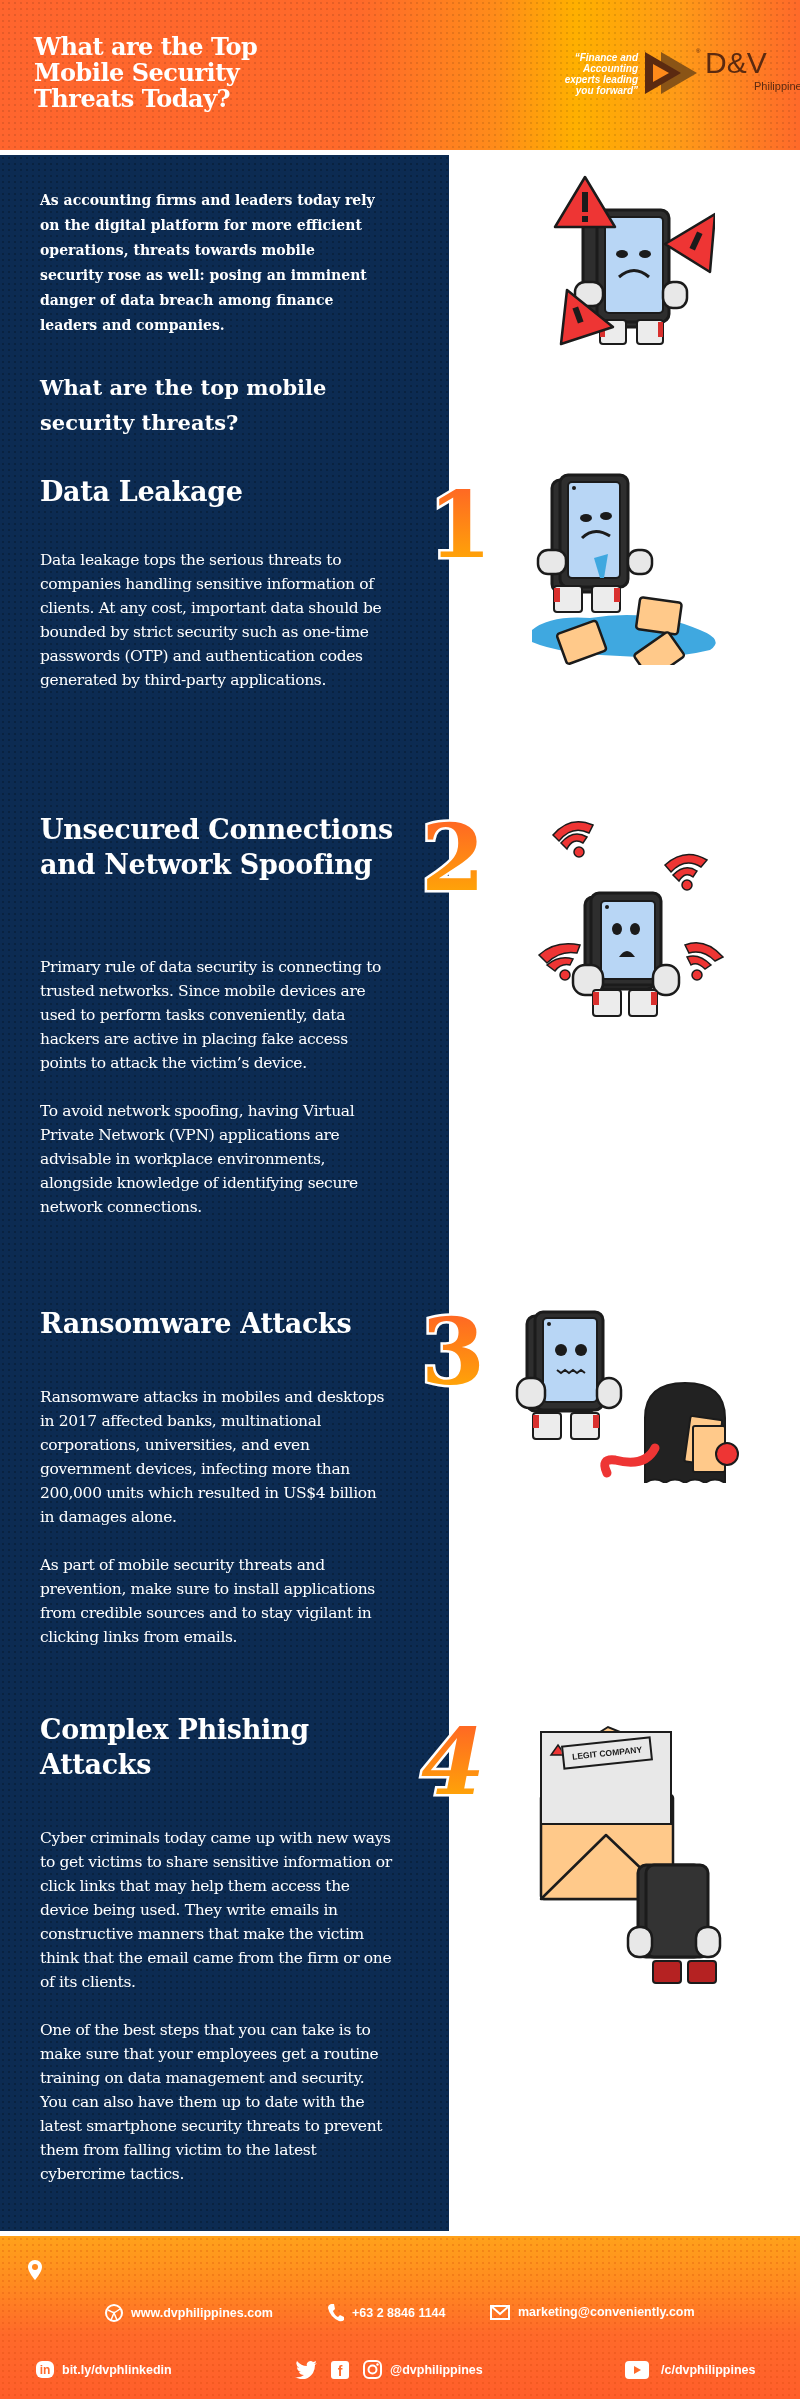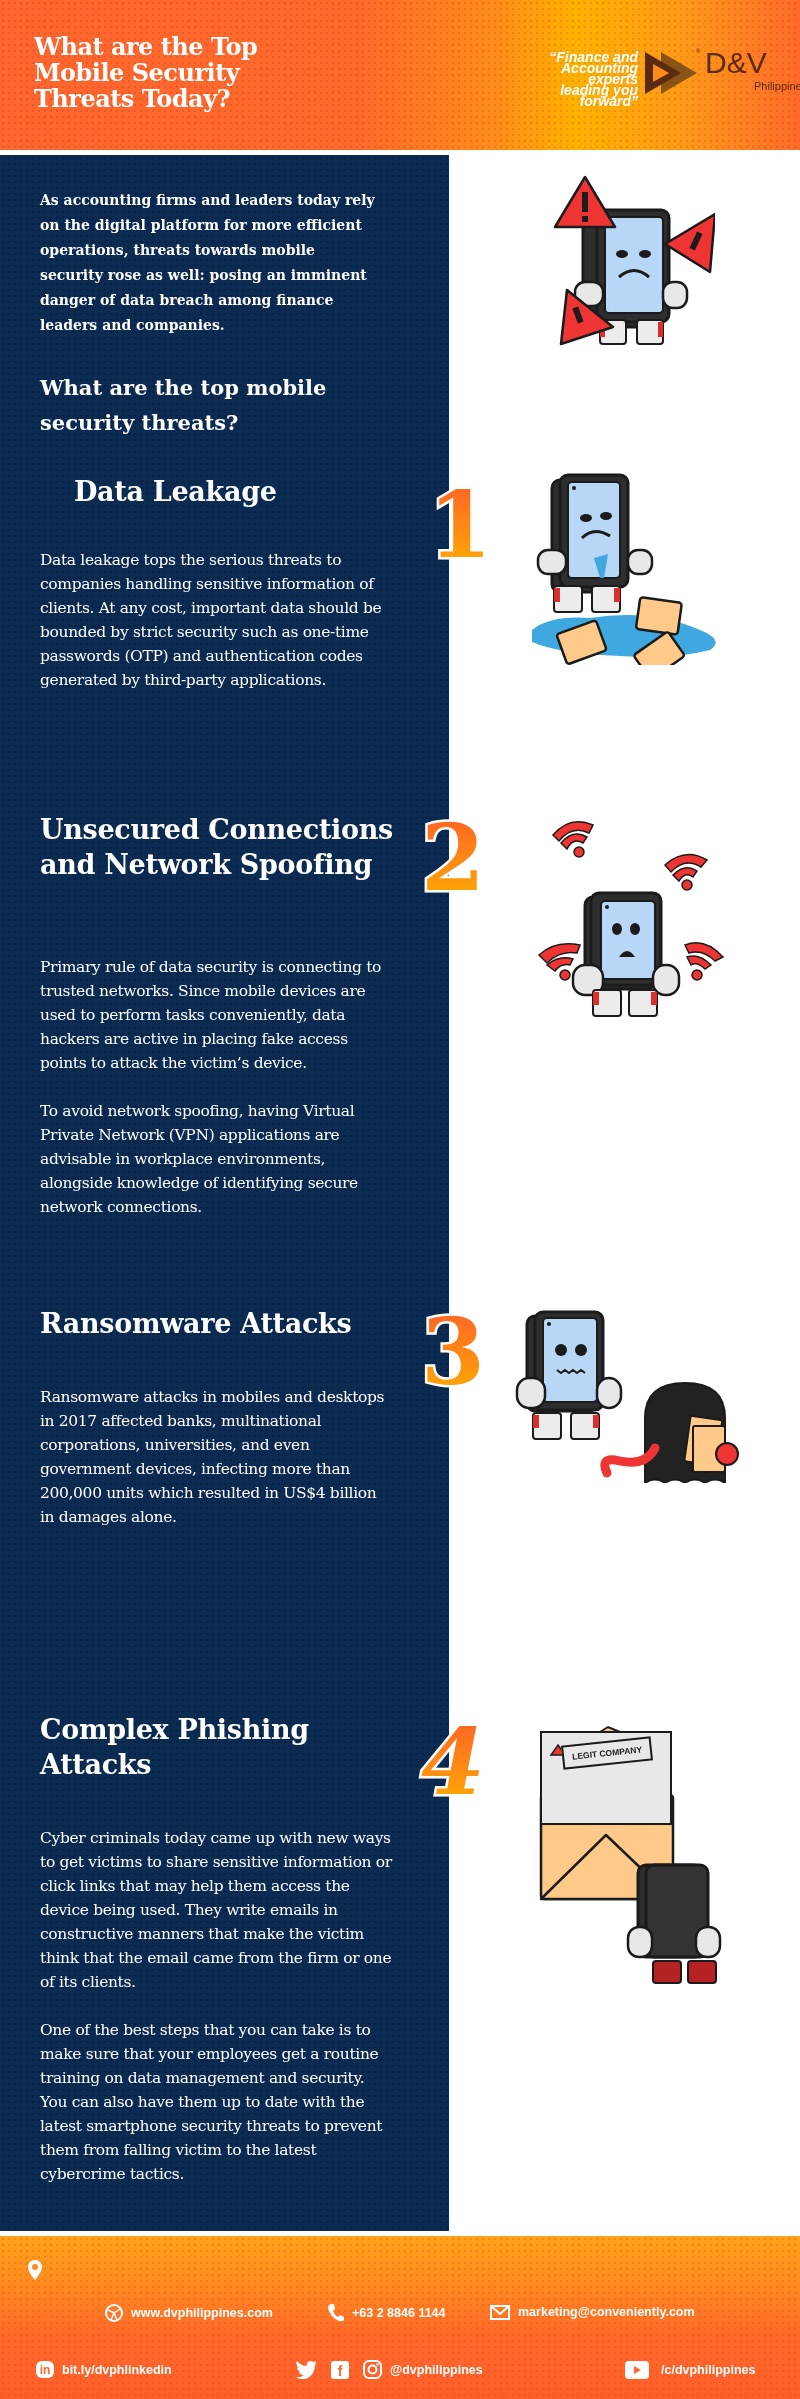--- a/index.html
+++ b/index.html
@@ -18,21 +18,21 @@
   }
   .header-dots { position: absolute; inset: 0; }
   .header-title {
     position: absolute; left: 34px; top: 34px; width: 260px;
     color: #ffffff; font-family: "DejaVu Serif", serif; font-weight: bold;
     font-size: 24px; line-height: 26px; letter-spacing: -0.5px;
   }
   .tagline {
     position: absolute; left: 548px; top: 52px; width: 90px; text-align: right;
     color: #ffffff; font-family: "Liberation Sans", sans-serif; font-style: italic; font-weight: bold;
-    font-size: 14px; line-height: 11px;
+    font-size: 10px; line-height: 11px;
   }
   .logo-mark { position: absolute; left: 645px; top: 52px; width: 52px; height: 42px; }
   .logo-text {
     position: absolute; left: 705px; top: 48px; color: #5b2a10;
     font-family: "Liberation Sans", sans-serif; font-size: 30px; line-height: 30px;
   }
   .logo-sub {
     position: absolute; left: 706px; top: 80px; color: #5b2a10;
     font-family: "Liberation Sans", sans-serif; font-size: 11px; margin-left: 48px;
   }
@@ -129,21 +129,21 @@
   <path d="M113 150 L118 150 L118 165 L113 165 Z" fill="#d9302e"></path>
   <polygon points="40,5 70,55 10,55" fill="#ee3534" stroke="#1b1b1b" stroke-width="2.5" stroke-linejoin="round"></polygon>
   <rect x="37" y="20" width="6" height="20" fill="#1b1b1b"></rect>
     <rect x="37" y="44" width="6" height="6" fill="#1b1b1b"></rect>
   <polygon points="170,42 165,100 120,72" fill="#ee3534" stroke="#1b1b1b" stroke-width="2.5" stroke-linejoin="round"></polygon>
   <rect x="148" y="60" width="6" height="18" fill="#1b1b1b" transform="rotate(25 151 69)"></rect>
   <polygon points="22,118 68,155 16,172" fill="#ee3534" stroke="#1b1b1b" stroke-width="2.5" stroke-linejoin="round"></polygon>
   <rect x="30" y="135" width="6" height="16" fill="#1b1b1b" transform="rotate(-20 33 143)"></rect>
 </svg>
 
-<h2 class="sec-title" style="top:474px;margin-left:34px;">Data Leakage</h2>
+<h2 class="sec-title" style="top:474px;">Data Leakage</h2>
 <div class="sec-body" style="top:548px;">
   <p>Data leakage tops the serious threats to companies handling sensitive information of clients. At any cost, important data should be bounded by strict security such as one-time passwords (OTP) and authentication codes generated by third-party applications.</p>
 </div>
 <div class="num" style="left:420px; top:475px;">
   <svg viewBox="0 0 80 95" width="80" height="95">
     <defs>
         <linearGradient id="ng" x1="0" y1="0" x2="0" y2="1">
           <stop offset="0" stop-color="#ff5a2a"></stop>
           <stop offset="1" stop-color="#ffb400"></stop>
         </linearGradient>
@@ -215,20 +215,21 @@
   <rect x="118" y="160" width="26" height="30" rx="12" fill="#e8e8e8" stroke="#1b1b1b" stroke-width="2.5"></rect>
   <rect x="58" y="185" width="28" height="26" rx="3" fill="#ececec" stroke="#1b1b1b" stroke-width="2"></rect>
   <rect x="94" y="185" width="28" height="26" rx="3" fill="#ececec" stroke="#1b1b1b" stroke-width="2"></rect>
   <path d="M58 187 L64 187 L64 200 L58 200 Z" fill="#d9302e"></path>
     <path d="M116 187 L122 187 L122 200 L116 200 Z" fill="#d9302e"></path>
 </svg>
 
 <h2 class="sec-title" style="top:1306px;">Ransomware Attacks</h2>
 <div class="sec-body" style="top:1385px;">
   <p>Ransomware attacks in mobiles and desktops in 2017 affected banks, multinational corporations, universities, and even government devices, infecting more than 200,000 units which resulted in US$4 billion in damages alone.</p>
+  <p style="margin-top:24px;">As part of mobile security threats and prevention, make sure to install applications from credible sources and to stay vigilant in clicking links from emails.</p>
 </div>
 <div class="num" style="left:413px; top:1302px;">
   <svg viewBox="0 0 80 95" width="80" height="95">
     <text x="40" y="82" text-anchor="middle" font-family="DejaVu Serif, serif" font-weight="bold" font-size="92" fill="url(#ng)" stroke="#ffffff" stroke-width="5" paint-order="stroke">3</text>
   </svg>
 </div>
 <svg class="illus" style="left:515px; top:1308px;" width="230" height="175" viewBox="0 0 230 175">
   <rect x="12" y="8" width="70" height="95" rx="8" fill="#2e2e2e" stroke="#1b1b1b" stroke-width="3"></rect>
   <rect x="20" y="4" width="68" height="98" rx="8" fill="#2e2e2e" stroke="#1b1b1b" stroke-width="3"></rect>
   <rect x="28" y="10" width="54" height="84" rx="4" fill="#b8d6f5" stroke="#1b1b1b" stroke-width="2"></rect>

